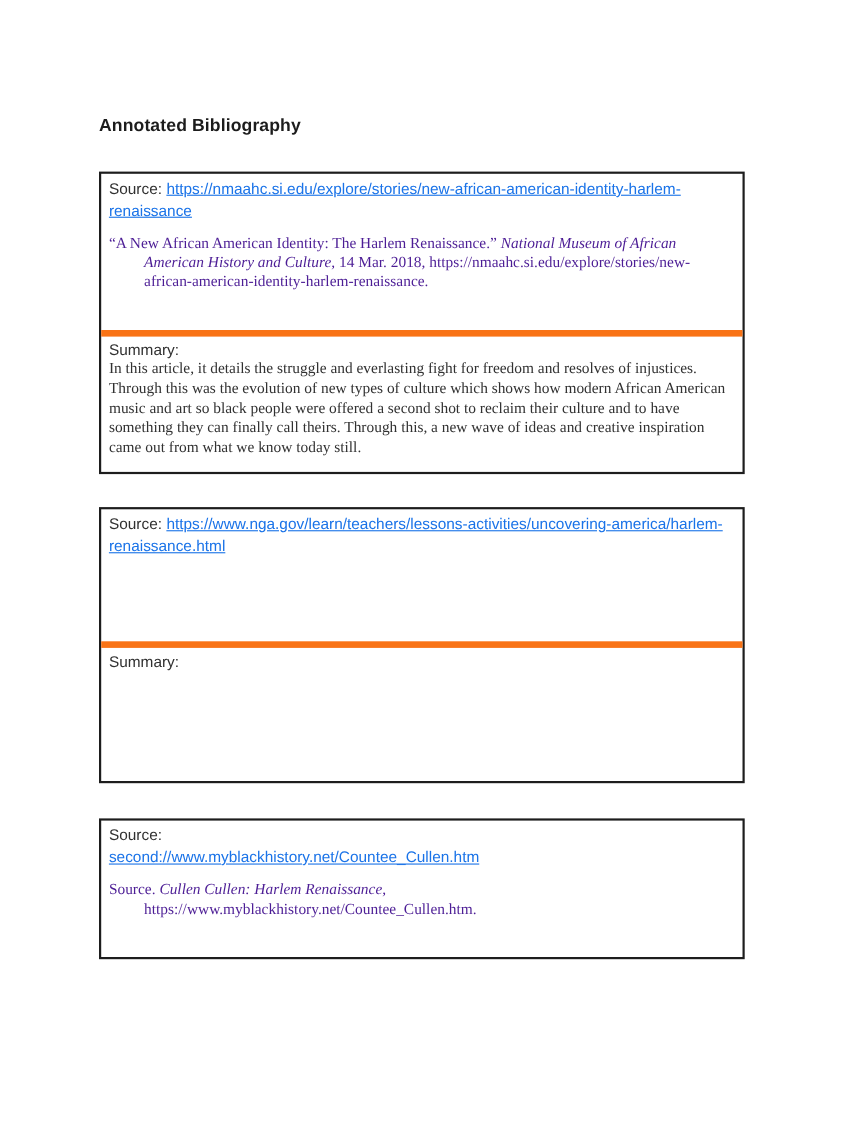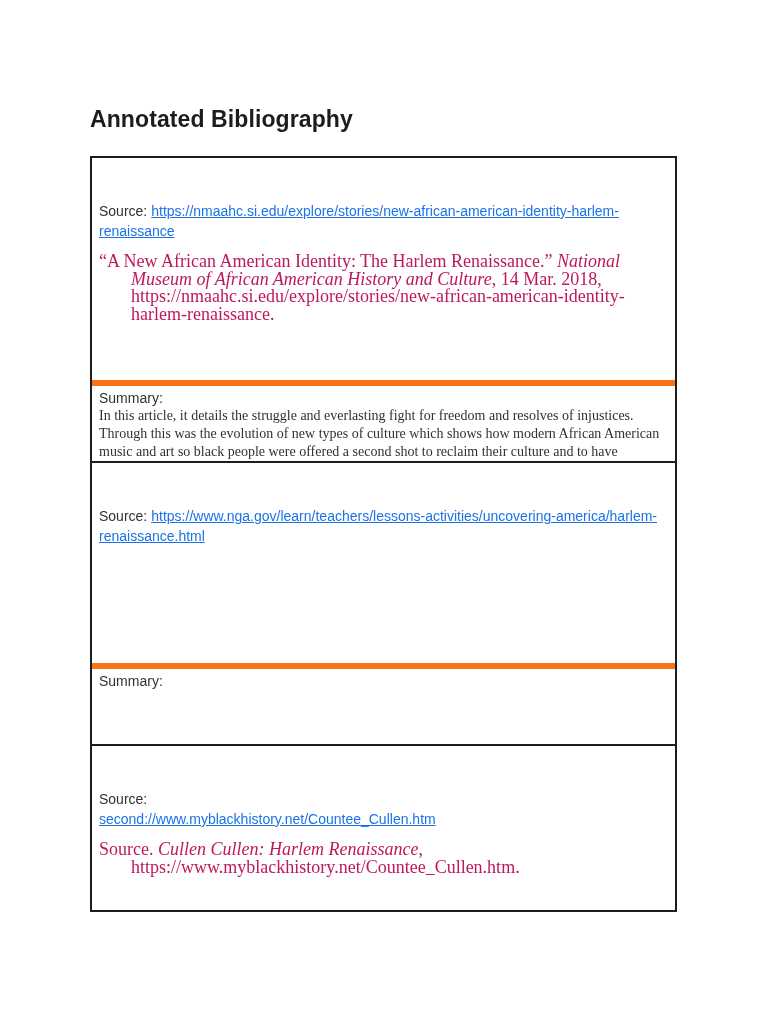--- a/index.html
+++ b/index.html
@@ -12,60 +12,59 @@
     width: 768px;
     height: 1024px;
     background: #ffffff;
     overflow: hidden;
     font-family: "Liberation Sans", sans-serif;
   }
   .doc-title {
     position: absolute;
     left: 90px;
     top: 92px;
-    font-size: 23px;
+    font-size: 16px;
     line-height: 24px;
     color: #1c1c1c;
     letter-spacing: 0.1px;
   }
   .card {
     position: absolute;
     left: 90px;
     width: 587px;
     border: 2px solid #1d1d1d;
     box-sizing: border-box;
     background: #ffffff;
   }
   .card-1 { top: 156px; }
   .card-2 { top: 461px; }
   .card-3 { top: 744px; }
   .cell {
     box-sizing: border-box;
     padding: 3px 8px 3px 7px;
     overflow: hidden;
-    margin-top: 40px;
   }
   .cell + .cell { border-top: 6px solid #f97316; }
   .card-1 .source-cell  { height: 142px; }
   .card-1 .summary-cell { height: 129px; }
   .card-2 .source-cell  { height: 120px; }
   .card-2 .summary-cell { height: 127px; }
   .card-3 .source-cell  { height: 124px; }
   .sans {
     font-family: "Liberation Sans", sans-serif;
     font-size: 14px;
     line-height: 20px;
     color: #313131;
   }
   .summary-para { line-height: 18px; font-family: Liberation Serif, serif; }
   .summary-head { line-height: 18px; }
   .serif {
     font-family: "Liberation Serif", serif;
-    font-size: 18px;
-    color: #be185d;
+    font-size: 14px;
+    color: #4c1d95;
   }
   .citation {
     margin: 12px 0 0 0;
     line-height: 17.5px;
     padding-left: 32px;
     text-indent: -32px;
     white-space: pre-wrap;
   }
   .citation em { font-style: italic; }
   a.link {

